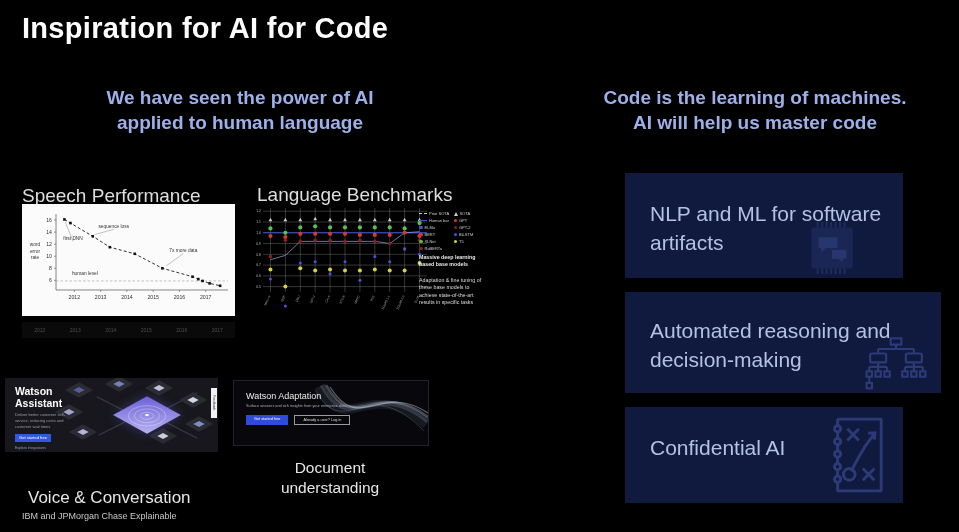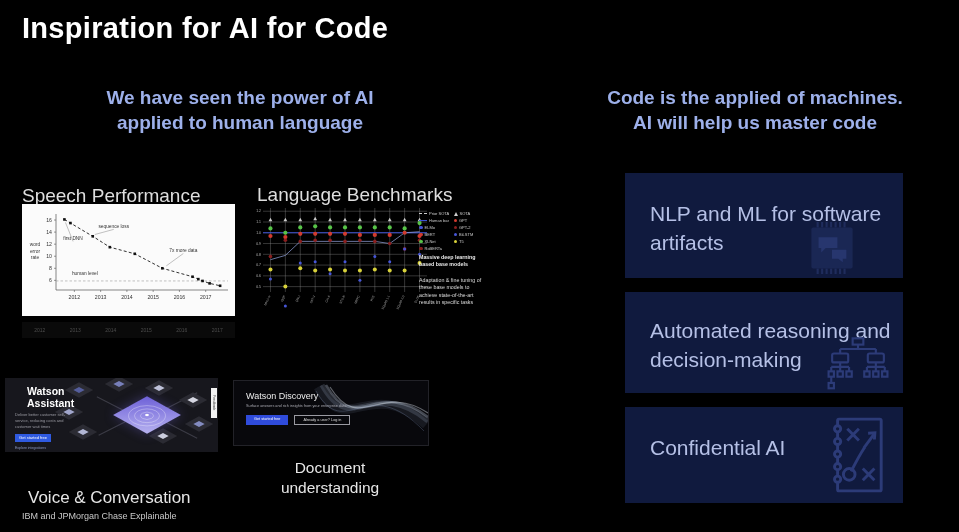--- a/index.html
+++ b/index.html
@@ -25,21 +25,21 @@
   .sw-dot{width:3.5px;height:3.5px;border-radius:50%;}
   .sw-line{width:8px;height:1.5px;}
   .sw-dash{width:8px;height:0;border-top:1px dashed #ccc;}
   .sw-tri{width:0;height:0;border-left:2.5px solid transparent;border-right:2.5px solid transparent;border-bottom:4px solid #ccc;}
   .lang-notes{position:absolute;left:419px;top:254px;width:66px;color:#eaeaea;font-size:5.3px;line-height:1.35;}
   .lang-notes .n1{font-weight:700;}
   .lang-notes .n2{margin-top:9px;color:#dcdcdc;font-weight:400;}
   
   .wa-card{position:absolute;left:5px;top:378px;width:213px;height:74px;background:#17171d;overflow:hidden;}
   .wa-left{position:absolute;left:10px;top:7px;width:58px;z-index:3;}
-  .wa-title{font-size:10.5px;font-weight:700;color:#fff;white-space:pre-line;line-height:1.15;margin-left:12px;}
+  .wa-title{font-size:10.5px;font-weight:700;color:#fff;white-space:pre-line;line-height:1.15;}
   .wa-desc{font-size:4px;color:#9a9aa2;margin-top:3px;width:50px;line-height:1.45;}
   .wa-btn{margin-top:4px;width:36px;height:8px;background:#2f5ae0;color:#fff;font-size:4px;line-height:8px;text-align:center;}
   .wa-link{margin-top:4px;font-size:3.5px;color:#8f9bc4;}
   .wa-art{position:absolute;left:60px;top:0;width:150px;height:74px;}
   .wa-plat{position:absolute;left:58px;top:13px;width:48px;height:48px;transform:scaleY(.55) rotate(45deg);
            background:linear-gradient(135deg,#6e61d8,#b6b1f0);box-shadow:0 0 14px rgba(120,110,230,.35);}
   .ring{position:absolute;border:1px solid rgba(255,255,255,.35);border-radius:50%;}
   .r1{left:6px;top:6px;width:36px;height:36px;}
   .r2{left:12px;top:12px;width:24px;height:24px;}
   .r3{left:18px;top:18px;width:12px;height:12px;}
@@ -57,42 +57,42 @@
   .wd-desc{font-size:3.8px;color:#a8a8b0;margin-left:12px;width:112px;line-height:1.5;position:relative;z-index:2;}
   .wd-btns{margin:5px 0 0 12px;display:flex;gap:6px;position:relative;z-index:2;}
   .wd-btn-primary{background:#2f4bdb;color:#fff;font-size:3.8px;padding:2.5px 8px;}
   .wd-btn-secondary{border:.5px solid #9a9aa2;color:#ddd;font-size:3.8px;padding:2px 8px;}
   .wd-wave{position:absolute;right:0;top:0;z-index:1;}
   .wd-caption{position:absolute;left:233px;top:458px;width:194px;text-align:center;font-size:15.5px;
               color:#e6e6e6;white-space:pre-line;line-height:1.3;}
   
   .pillar{position:absolute;left:625px;width:278px;background:#101a3e;overflow:hidden;}
   .p1{top:173px;height:105px;}
-  .p2{top:292px;height:101px;}
+  .p2{top:292px;height:101px;padding-left:38px;}
   .p3{top:407px;height:96px;}
   .pillar-label{position:absolute;left:25px;font-size:21px;line-height:1.4;color:#b5c0e6;white-space:pre-line;}
   .p1 .pillar-label{top:26px;}
   .p2 .pillar-label{top:24px;}
   .p3 .pillar-label{top:26px;}
   .pillar-icon{position:absolute;}
   .i1{right:42px;bottom:4px;}
   .i2{right:12px;bottom:-2px;}
   .i3{right:16px;top:8px;}
   .footer{position:absolute;left:22px;top:511px;font-size:9px;color:#c8c8c8;}
 </style>
 </head>
 <body>
 
 <div class="slide">
 
   <div class="title">Inspiration for AI for Code</div>
 
   <div class="col-heading left-heading">We have seen the power of AI
 applied to human language</div>
-  <div class="col-heading right-heading">Code is the applied of machines.
+  <div class="col-heading right-heading">Code is the learning of machines.
 AI will help us master code</div>
 
   <div class="chart-label speech-label">Speech Performance</div>
   <svg id="speech-svg" width="213" height="112">
       <rect x="0" y="0" width="213" height="112" fill="#fbfbfb"></rect>
       <path d="M34,10 L34,86 L206,86" stroke="#555" stroke-width="0.7" fill="none"></path>
       <line x1="32" y1="76.34920634920636" x2="34" y2="76.34920634920636" stroke="#555" stroke-width="0.6"></line>
       <text x="30" y="78.14920634920635" text-anchor="end" font-size="5.2" fill="#333">6</text>
       <line x1="32" y1="64.28571428571428" x2="34" y2="64.28571428571428" stroke="#555" stroke-width="0.6"></line>
       <text x="30" y="66.08571428571427" text-anchor="end" font-size="5.2" fill="#333">8</text>
@@ -358,21 +358,21 @@
   <div class="wa-caption">Voice &amp; Conversation</div>
 
   <div class="wd-card">
     <svg class="wd-wave" width="120" height="64" viewBox="0 0 120 64">
       <path d="M10,6 C40,60 60,-8 118,44" stroke="#9fb4d8" stroke-width="9" fill="none" opacity="0.10"></path>
       <path d="M14,4 C44,58 64,-6 120,40" stroke="#b8c8e4" stroke-width="5" fill="none" opacity="0.18"></path>
       <path d="M18,4 C48,56 68,-4 120,36" stroke="#cdd9ee" stroke-width="2.5" fill="none" opacity="0.30"></path>
       <path d="M22,6 C52,54 72,0 120,32" stroke="#e3eaf6" stroke-width="1.2" fill="none" opacity="0.40"></path>
       <path d="M8,10 C38,62 58,-10 116,50" stroke="#8ca0c8" stroke-width="1" fill="none" opacity="0.25"></path>
     </svg>
-    <div class="wd-title">Watson Discovery</div>
+    <div class="wd-title">Watson Adaptation</div>
     <div class="wd-desc">Surface answers and rich insights from your enterprise data.</div>
     <div class="wd-btns">
       <div class="wd-btn-primary">Get started free</div>
       <div class="wd-btn-secondary">Already a user? Log in</div>
     </div>
   </div>
   <div class="wd-caption">Document
 understanding</div>
 
   <div class="pillar p1">

